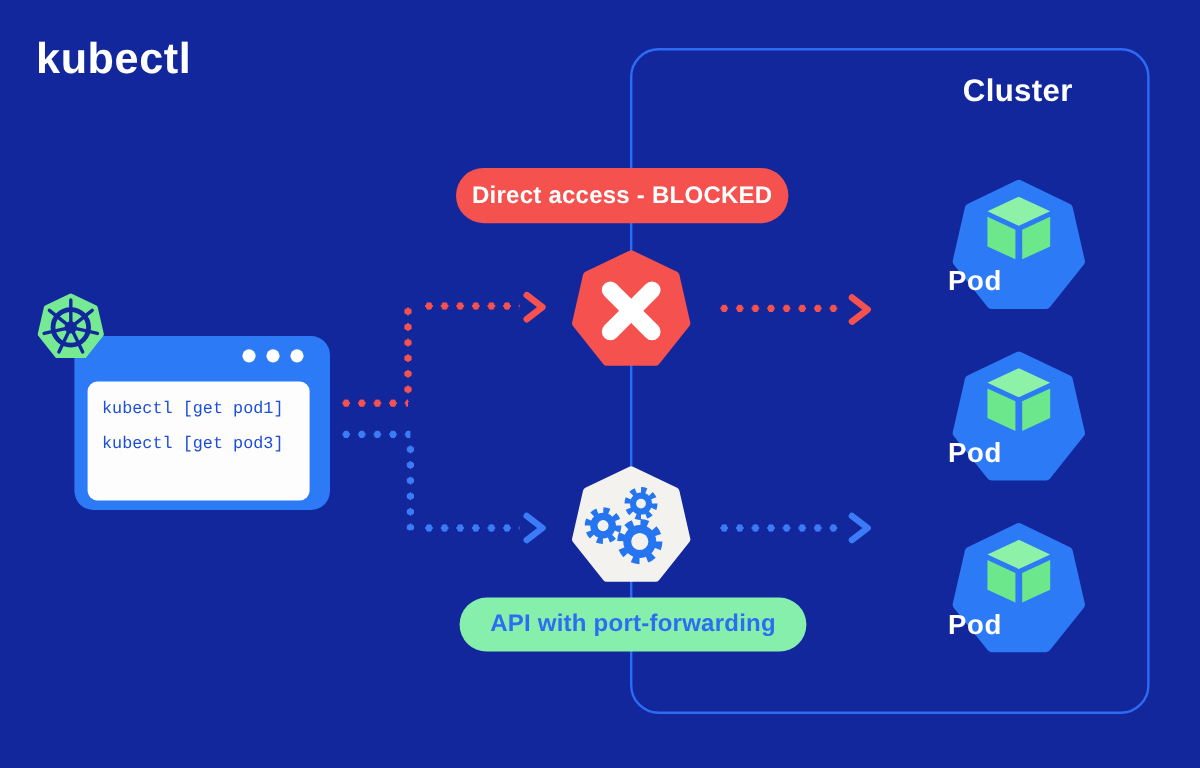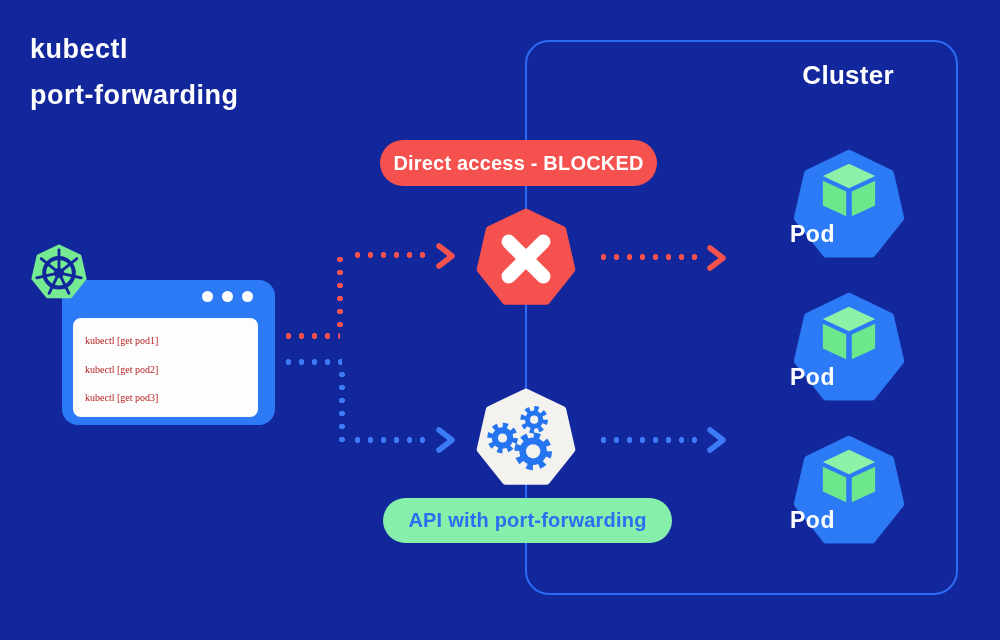--- a/index.html
+++ b/index.html
@@ -6,21 +6,21 @@
   body{
     width:1000px;height:640px;position:relative;overflow:hidden;
     background:#12279c;
     font-family:"Liberation Sans",sans-serif;
   }
   .abs{position:absolute;}
 
   
   .title{
     left:30px;top:26px;
-    color:#ffffff;font-size:27px;font-weight:800;line-height:46px;letter-spacing:.5px;
+    color:#ffffff;font-size:36px;font-weight:800;line-height:46px;letter-spacing:.5px;
   }
 
   
   .cluster-box{
     left:525px;top:40px;width:433px;height:555px;
     border:2.5px solid #2e6bf5;border-radius:24px;box-sizing:border-box;
   }
   .cluster-label{
     position:absolute;top:18px;right:62px;
     color:#ffffff;font-size:26px;font-weight:800;letter-spacing:.3px;
@@ -41,22 +41,22 @@
     background:#2d7af6;border-radius:16px;z-index:2;
   }
   .win-dots{position:absolute;top:11px;right:22px;display:flex;gap:9px;}
   .win-dots i{width:11px;height:11px;border-radius:50%;background:#ffffff;display:block;}
   .code-box{
     position:absolute;left:11px;top:38px;width:185px;height:99px;
     background:#fdfdfd;border-radius:8px;box-sizing:border-box;
     padding:9px 0 0 12px;
   }
   .code-line{
-    font-family:Liberation Serif, serif;
-    font-size:10px;line-height:28.5px;color:#b91c1c;white-space:pre;
+    font-family:Liberation Mono, monospace;
+    font-size:14px;line-height:28.5px;color:#1d4ed8;white-space:pre;
   }
 
   
   .k8s-logo{left:30px;top:242px;z-index:3;}
 
   
   .badge{
     box-sizing:border-box;border-radius:23px;display:flex;align-items:center;justify-content:center;
     font-size:20px;font-weight:600;letter-spacing:.2px;z-index:4;
   }
@@ -75,21 +75,20 @@
 </style>
 </head>
 <body>
 
 <div class="abs cluster-box">
   <div class="cluster-label">Cluster</div>
 </div>
 
 <div class="abs title">
   <div>kubectl</div>
-  <div>port-forwarding</div>
 </div>
 
 <div class="abs dots-h dots-red" style="left:282px;top:333px;width:58px;"></div>
 <div class="abs dots-v dots-red" style="left:337px;top:253px;height:82px;"></div>
 <div class="abs dots-h dots-red" style="left:351px;top:252px;width:82px;"></div>
 <svg class="abs chev" style="left:435px;top:242px;" width="22" height="28" viewBox="0 0 22 28">
   <path d="M4 4 L17 14 L4 24" fill="none" stroke="#f5514e" stroke-width="5.5" stroke-linecap="round" stroke-linejoin="round"></path>
 </svg>
 <div class="abs dots-h dots-red" style="left:597px;top:254px;width:104px;"></div>
 <svg class="abs chev" style="left:706px;top:244px;" width="22" height="28" viewBox="0 0 22 28">
@@ -108,21 +107,20 @@
 </svg>
 
 <div class="abs terminal">
   <div class="win-dots">
       <i></i>
       <i></i>
       <i></i>
     </div>
   <div class="code-box">
     <div class="code-line">kubectl [get pod1]</div>
-    <div class="code-line">kubectl [get pod2]</div>
     <div class="code-line">kubectl [get pod3]</div>
   </div>
 </div>
 
 <svg class="abs k8s-logo" width="58" height="57" viewBox="0 0 100 100">
   <polygon points="50,8 85.96,25.3 94.85,64.2 69.96,95.4 30.04,95.4 5.15,64.2 14.04,25.3" fill="#76e993" stroke="#76e993" stroke-width="7" stroke-linejoin="round"></polygon>
   <g stroke="#12279c" fill="none">
     <circle cx="50" cy="54" r="26" stroke-width="7"></circle>
     <g stroke-width="5" stroke-linecap="round">
       <line x1="50" y1="54" x2="50" y2="14"></line>

